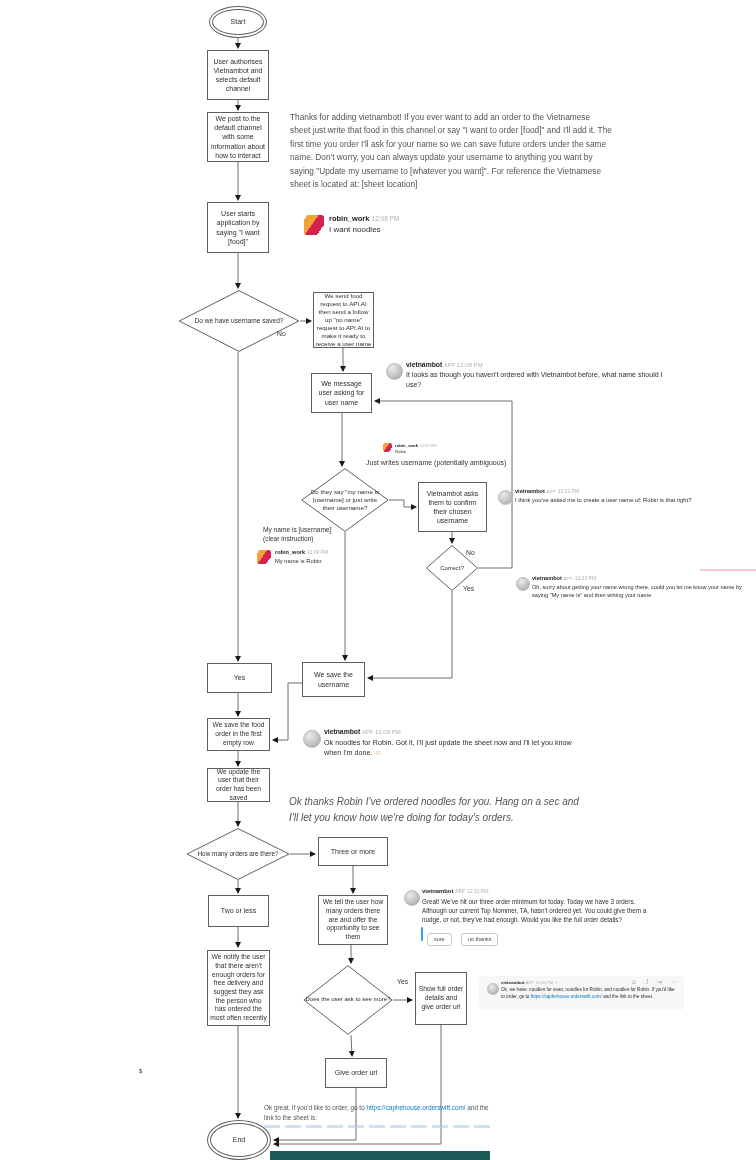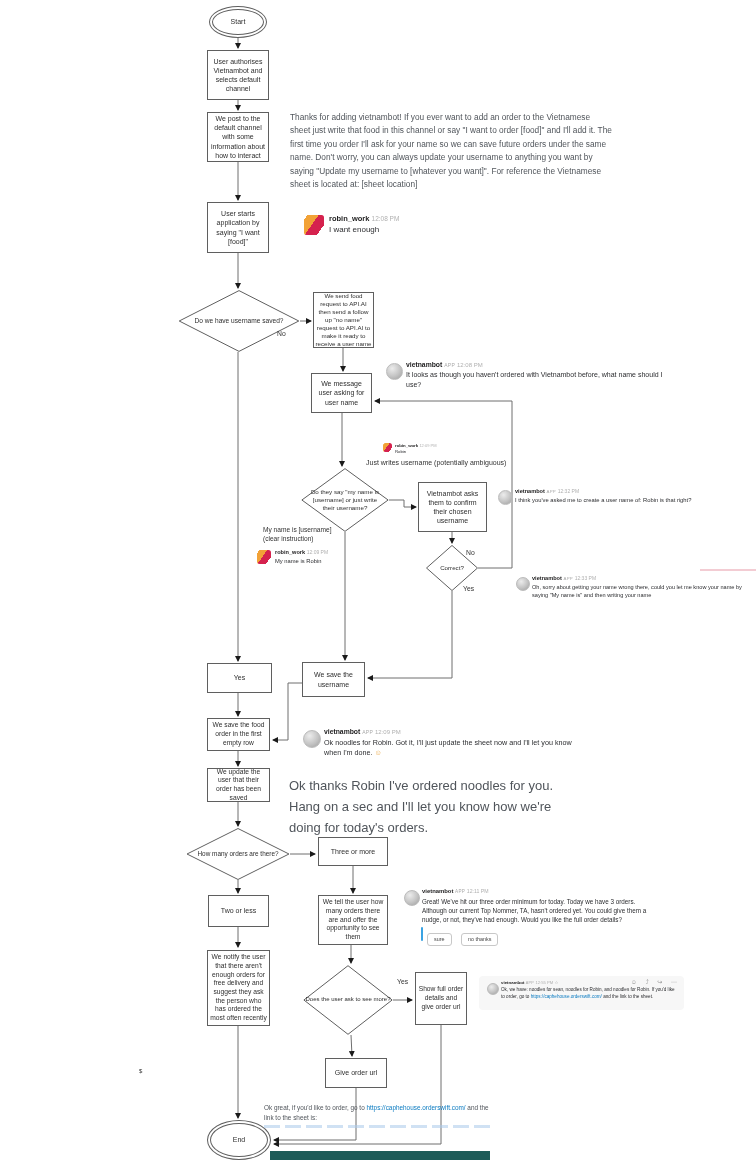--- a/index.html
+++ b/index.html
@@ -200,35 +200,35 @@
   <div class="node oval" style="left:207px;top:1120px;width:64px;height:40px;">
       <span>End</span>
     </div>
 
   <div class="lbl" style="left:366px;top:459px;font-size:7px;">Just writes username (potentially ambiguous)</div>
   <div class="lbl" style="left:263px;top:526px;width:82px;font-size:6.6px;line-height:1.35;">My name is [username] (clear instruction)</div>
   <div class="lbl" style="left:139px;top:1068px;font-size:6px;">$</div>
 
   <div class="para" style="left:290px;top:111px;width:322px;font-size:8.3px;">Thanks for adding vietnambot! If you ever want to add an order to the Vietnamese sheet just write that food in this channel or say "I want to order [food]" and I'll add it. The first time you order I'll ask for your name so we can save future orders under the same name. Don't worry, you can always update your username to anything you want by saying "Update my username to [whatever you want]". For reference the Vietnamese sheet is located at: [sheet location]</div>
 
-  <div class="para" style="left:289px;top:775px;width:290px;font-size:13px;">Ok thanks Robin I've ordered noodles for you. Hang on a sec and I'll let you know how we're doing for today's orders.</div>
+  <div class="para" style="left:289px;top:794px;width:290px;font-size:10px;font-style:italic;">Ok thanks Robin I've ordered noodles for you. Hang on a sec and I'll let you know how we're doing for today's orders.</div>
 
 
   <div class="para" style="left:264px;top:1103px;width:232px;font-size:6.4px;line-height:1.55;">
     <span>Ok great, if you'd like to order, go to </span><span class="link">https://caphehouse.orderswift.com/</span><span> and the link to the sheet is:</span>
   </div>
   <div class="faintlink" style="left:264px;top:1125px;width:230px;"></div>
 
   <div class="msg" style="left:304px;top:214px;">
     <div class="avatar av-robin" style="left:0;top:1px;width:20px;height:20px;"></div>
     <div class="mhead" style="position:absolute;left:25px;top:0;font-size:7.5px;">
       <span class="mname">robin_work</span>
       <span class="mtime" style="font-size:6.5px;">12:08 PM</span>
     </div>
-    <div class="mbody" style="position:absolute;left:25px;top:10px;font-size:8px;white-space:nowrap;">I want enough</div>
+    <div class="mbody" style="position:absolute;left:25px;top:10px;font-size:8px;white-space:nowrap;">I want noodles</div>
   </div>
 
   <div class="msg" style="left:386px;top:361px;">
     <div class="avatar av-bot" style="left:0;top:2px;width:15px;height:15px;"></div>
     <div class="mhead" style="position:absolute;left:20px;top:0;font-size:6.8px;">
       <span class="mname">vietnambot</span>
       <span class="mbadge" style="font-size:5px;">APP</span>
       <span class="mtime" style="font-size:6px;">12:08 PM</span>
     </div>
     <div class="mbody" style="position:absolute;left:20px;top:9px;width:262px;font-size:7px;">It looks as though you haven't ordered with Vietnambot before, what name should I use?</div>

